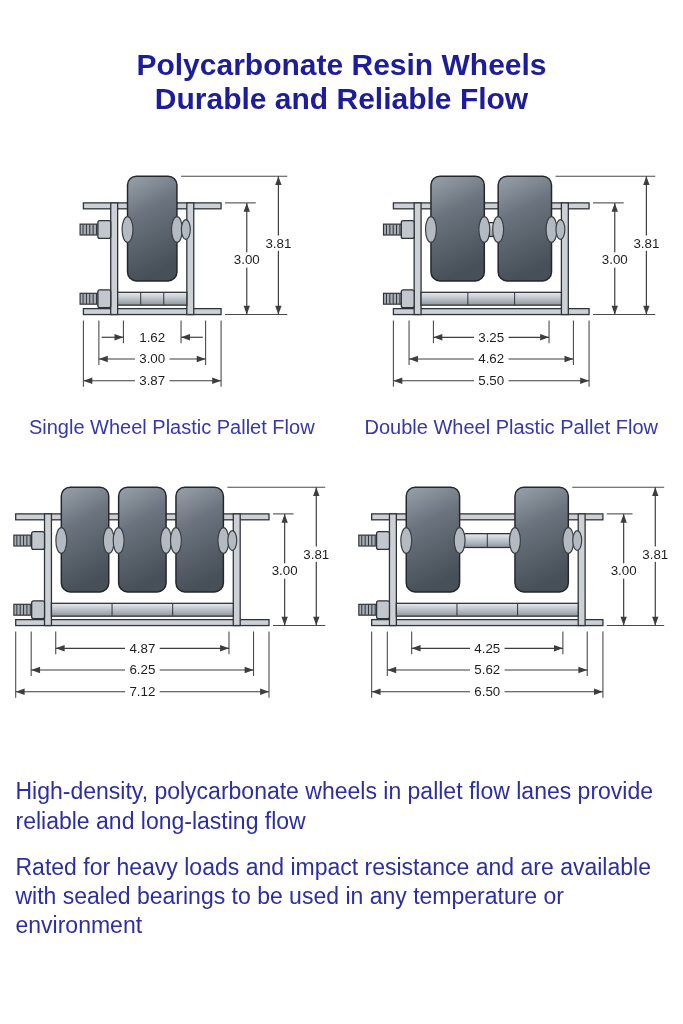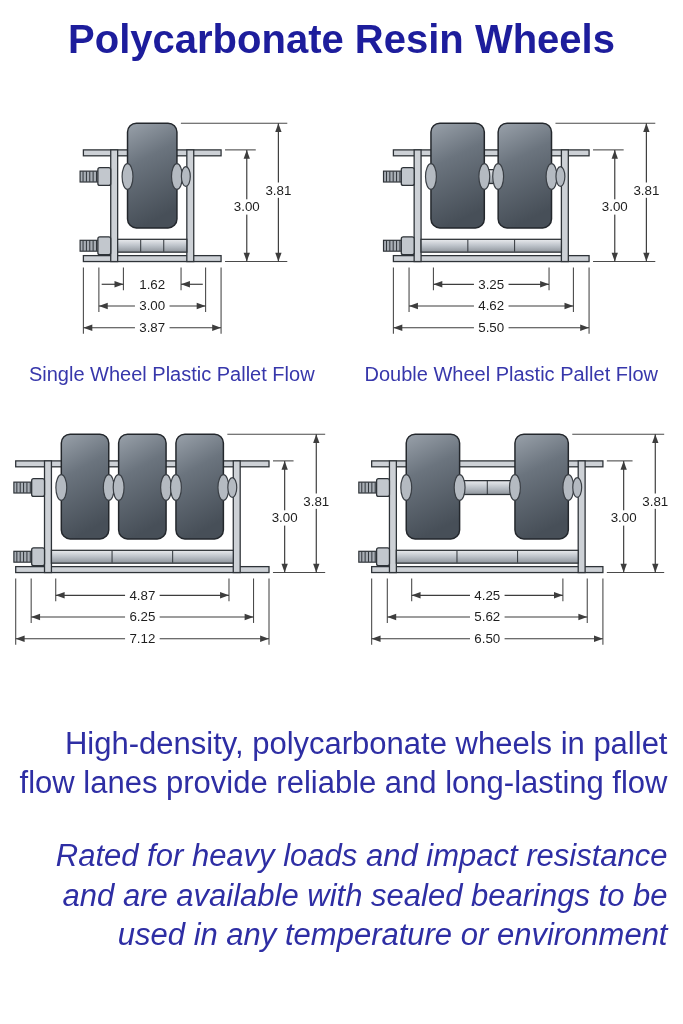--- a/index.html
+++ b/index.html
@@ -2,49 +2,50 @@
 <html style="--title-color: #1d1d9c; --caption-color: #3737ab; --body-color: #2e2ea4;"><head>
 <meta charset="utf-8">
 <style>
   html,body{margin:0;padding:0;}
   body{
     width:683px;height:1024px;background:#ffffff;
     font-family:"Liberation Sans",sans-serif;overflow:hidden;
   }
   .page{width:683px;height:1024px;}
   .title-block{
-    padding-top:17px;text-align:center;font-weight:bold;
-    font-size:40px;line-height:1.14;color:var(--title-color,#1d1d9c);
+    padding-top:48px;text-align:center;font-weight:bold;
+    font-size:30px;line-height:1.14;color:var(--title-color,#1d1d9c);
     letter-spacing:0px;
   }
   .grid{
     display:grid;grid-template-columns:1fr 1fr;
     padding:0 3px;margin-top:42px;row-gap:30px;column-gap:2px;
   }
   .panel{margin:0;text-align:center;}
   .drawing{width:336px;height:238px;margin:0 auto;}
   .drawing svg{display:block;}
   .caption{
     font-size:20px;color:var(--caption-color,#3737ab);
     margin-top:20px;white-space:nowrap;
   }
   .desc{
-    margin-top:70px;text-align:right;
-    color:var(--body-color,#2e2ea4);font-size:31px;line-height:1.27;
+    margin-top:70px;text-align:left;
+    color:var(--body-color,#2e2ea4);font-size:23px;line-height:1.27;
   }
   .desc p{max-width:652px;margin:0 auto;}
-  .desc p + p{margin-top:34px;font-style:italic;}
+  .desc p + p{margin-top:17px;}
 </style>
 </head>
 <body>
 
 <div class="page">
 
   <header class="title-block">
     <div>Polycarbonate Resin Wheels</div>
+    <div>Durable and Reliable Flow</div>
   </header>
 
   <div class="grid">
 
     <figure class="panel">
       <div class="drawing">
           <svg width="336" height="238" viewBox="0 0 340 240" xmlns="http://www.w3.org/2000/svg">
             <defs>
     <linearGradient id="wg0" x1="0" y1="0" x2="0.25" y2="1">
       <stop offset="0" stop-color="#99a1aa"></stop>

